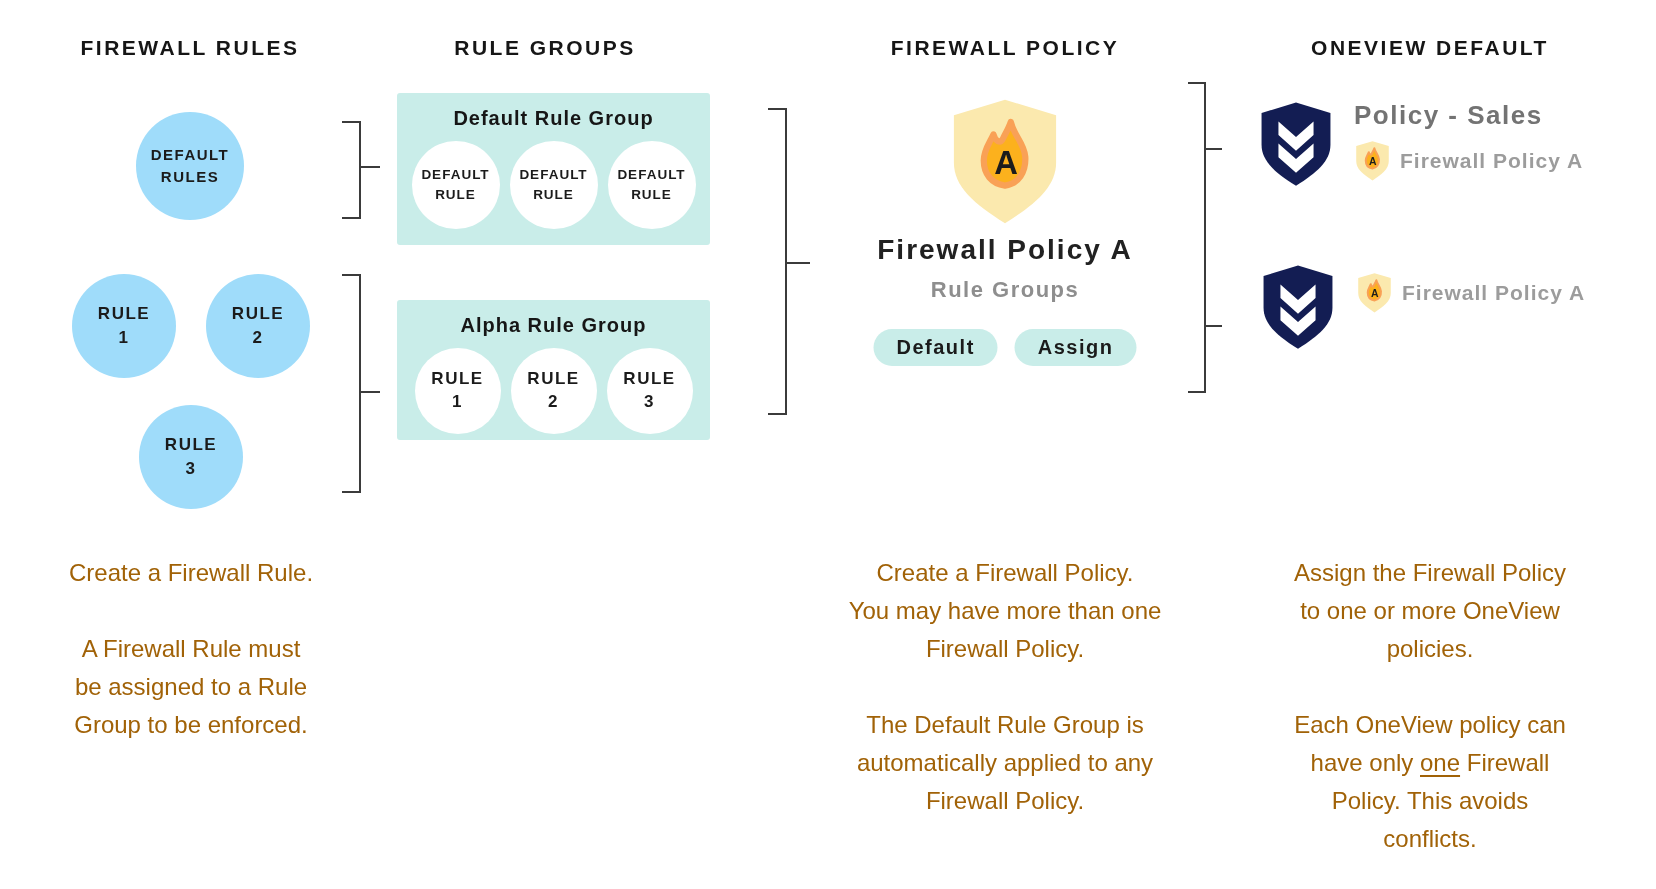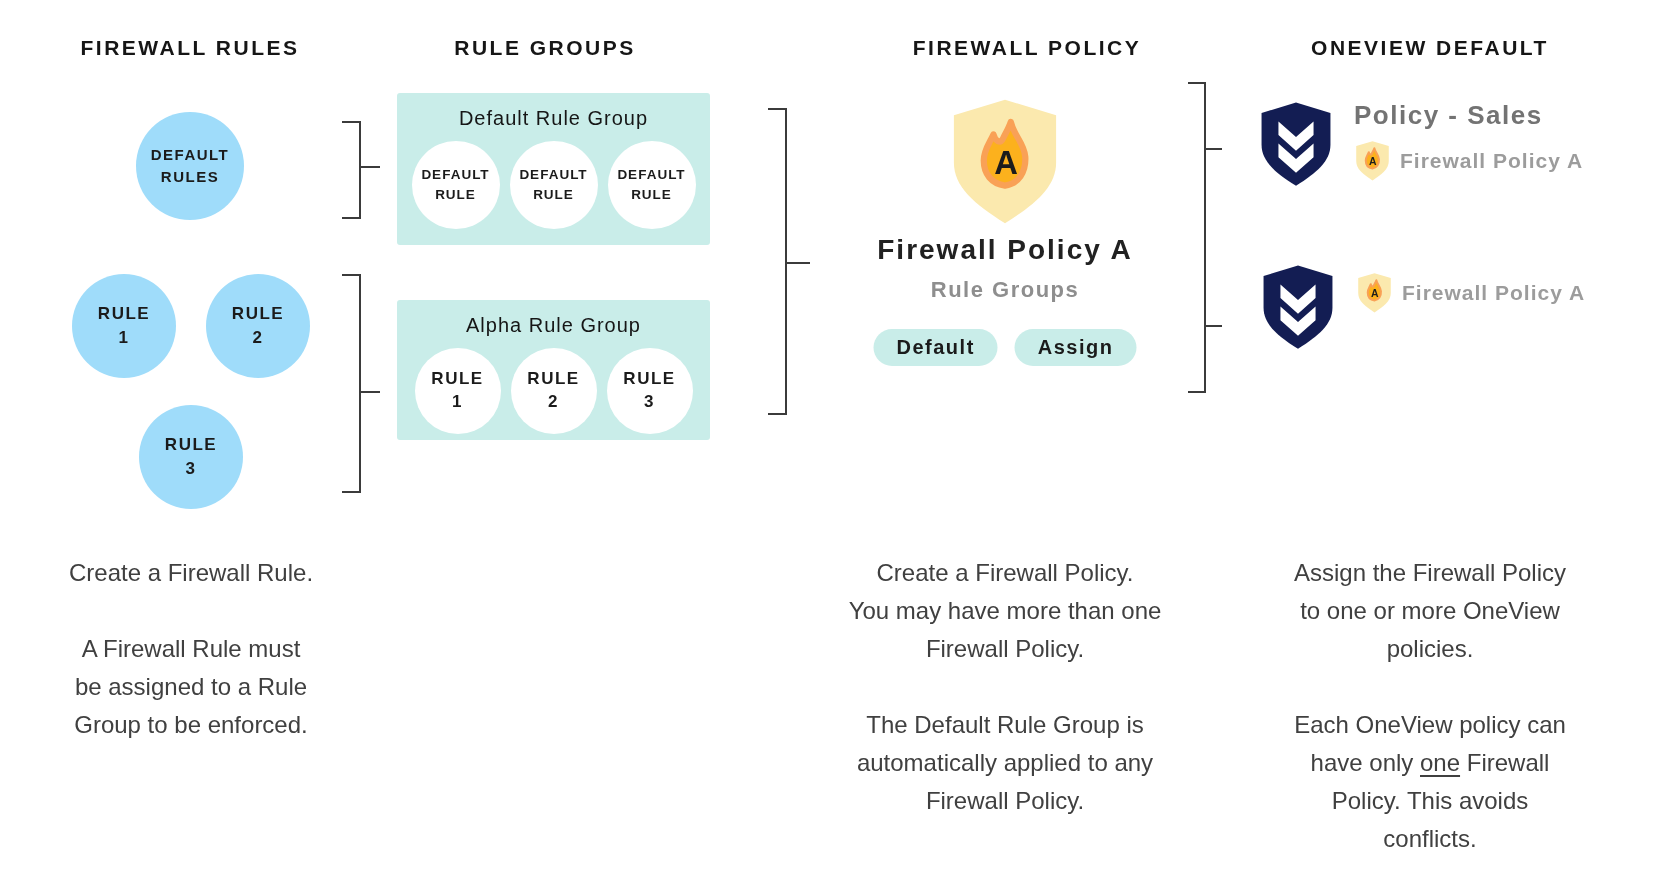--- a/index.html
+++ b/index.html
@@ -19,21 +19,21 @@
   }
   .circle.big{width:108px;height:108px;font-size:15px;line-height:1.45;}
   .circle.rule{width:104px;height:104px;font-size:17px;line-height:1.4;}
   
   .group-box{
     position:absolute;left:397px;width:313px;background:#C9EDE9;border-radius:3px;
     display:flex;flex-direction:column;align-items:center;
   }
   .group-box.default{top:93px;height:152px;}
   .group-box.alpha{top:300px;height:140px;}
-  .group-title{font-size:20px;font-weight:400;letter-spacing:1px;margin-top:14px;color:#161616;}
+  .group-title{font-size:20px;font-weight:700;letter-spacing:1px;margin-top:14px;color:#161616;}
   .group-circles{display:flex;gap:10px;margin-top:11px;}
   .gcircle{
     background:#ffffff;border-radius:50%;display:flex;align-items:center;justify-content:center;
     text-align:center;font-weight:700;letter-spacing:1px;white-space:pre-line;color:#1b1b1b;
   }
   .group-box.default .gcircle{width:88px;height:88px;font-size:13.5px;line-height:1.5;}
   .group-box.alpha .gcircle{width:86px;height:86px;font-size:17px;line-height:1.35;letter-spacing:1.5px;}
   
   .fp-shield{position:absolute;left:947px;top:93px;}
   .badge-yellow{fill:#FBE9AE;}
@@ -53,35 +53,35 @@
   .policy-entry.sales{left:1257px;top:98px;}
   .policy-entry.support{left:1259px;top:261px;}
   .policy-right{padding-top:2px;}
   .policy-title{font-size:26px;font-weight:700;letter-spacing:1.5px;white-space:nowrap;color:#737373;}
   .policy-sub{display:flex;align-items:center;gap:9px;margin-top:8px;}
   .policy-sub-label{font-size:21px;font-weight:700;letter-spacing:1px;color:#9C9C9C;white-space:nowrap;}
   .navy-badge{fill:#131D53;}
   
   .caption{
     position:absolute;top:554px;transform:translateX(-50%);
-    font-size:24px;line-height:38px;text-align:center;white-space:pre-line;color:#404040;
+    font-size:24px;line-height:38px;text-align:center;white-space:pre-line;color:#a16207;
   }
   .caption .u{text-decoration:underline;text-underline-offset:4px;text-decoration-thickness:2px;}
   
   .overlay{position:absolute;left:0;top:0;}
   .bracket{fill:none;stroke:#3b3b3b;stroke-width:2;}
 </style>
 </head>
 <body>
 
 <div class="canvas">
 
   <div class="col-header" style="left:190px">FIREWALL RULES</div>
   <div class="col-header" style="left:545px">RULE GROUPS</div>
-  <div class="col-header" style="left:1027px">FIREWALL POLICY</div>
+  <div class="col-header" style="left:1005px">FIREWALL POLICY</div>
   <div class="col-header" style="left:1430px">ONEVIEW DEFAULT</div>
 
   <svg class="overlay" width="1656" height="889">
     <path class="bracket" d="M342 122 H360 V218 H342 M360 167 H380"></path>
     <path class="bracket" d="M342 275 H360 V492 H342 M360 392 H380"></path>
     <path class="bracket" d="M768 109 H786 V414 H768 M786 263 H810"></path>
     <path class="bracket" d="M1188 83 H1205 V392 H1188 M1205 149 H1222 M1205 326 H1222"></path>
   </svg>
 
   <div class="circle big" style="left:136px;top:112px">DEFAULT

